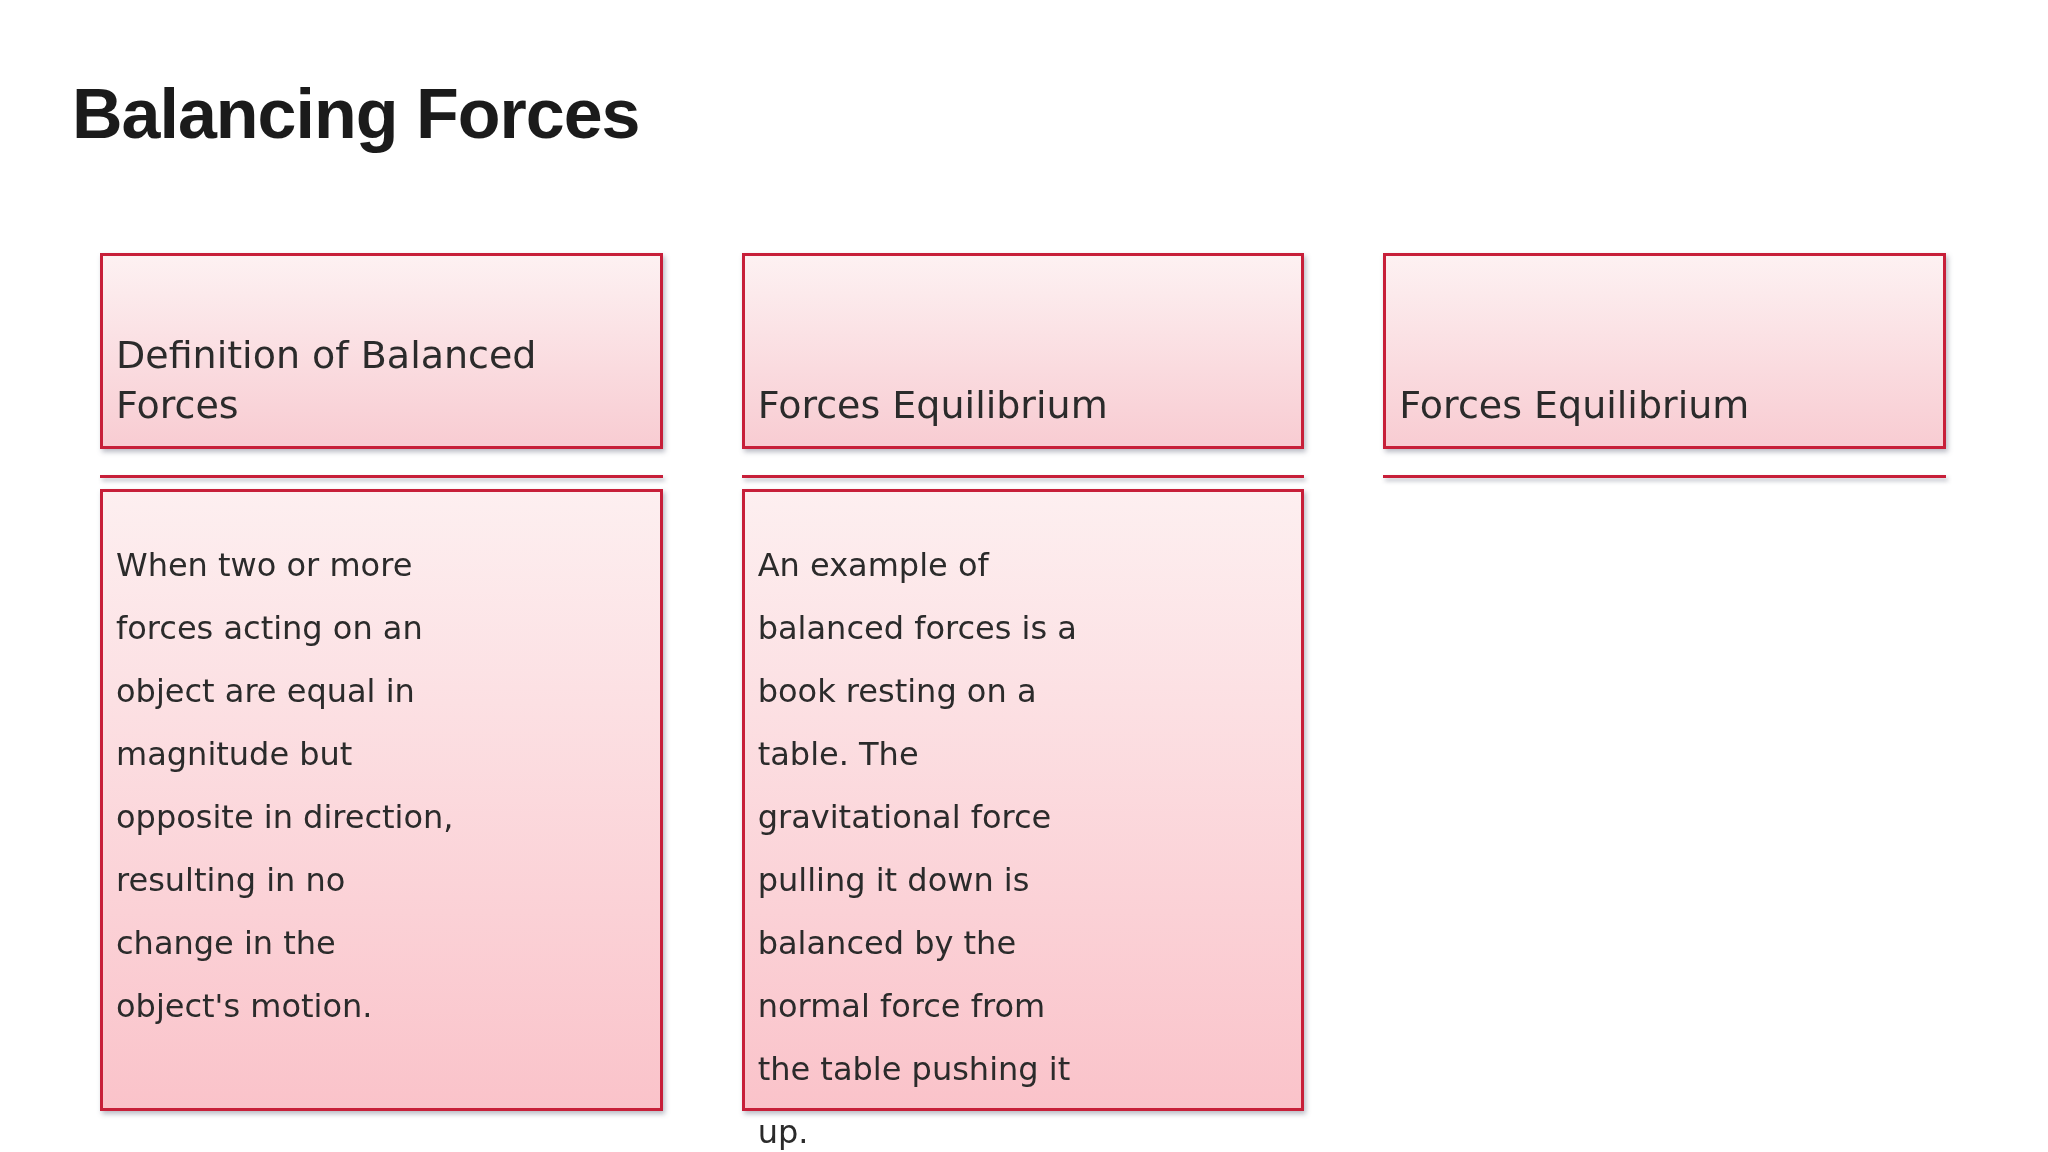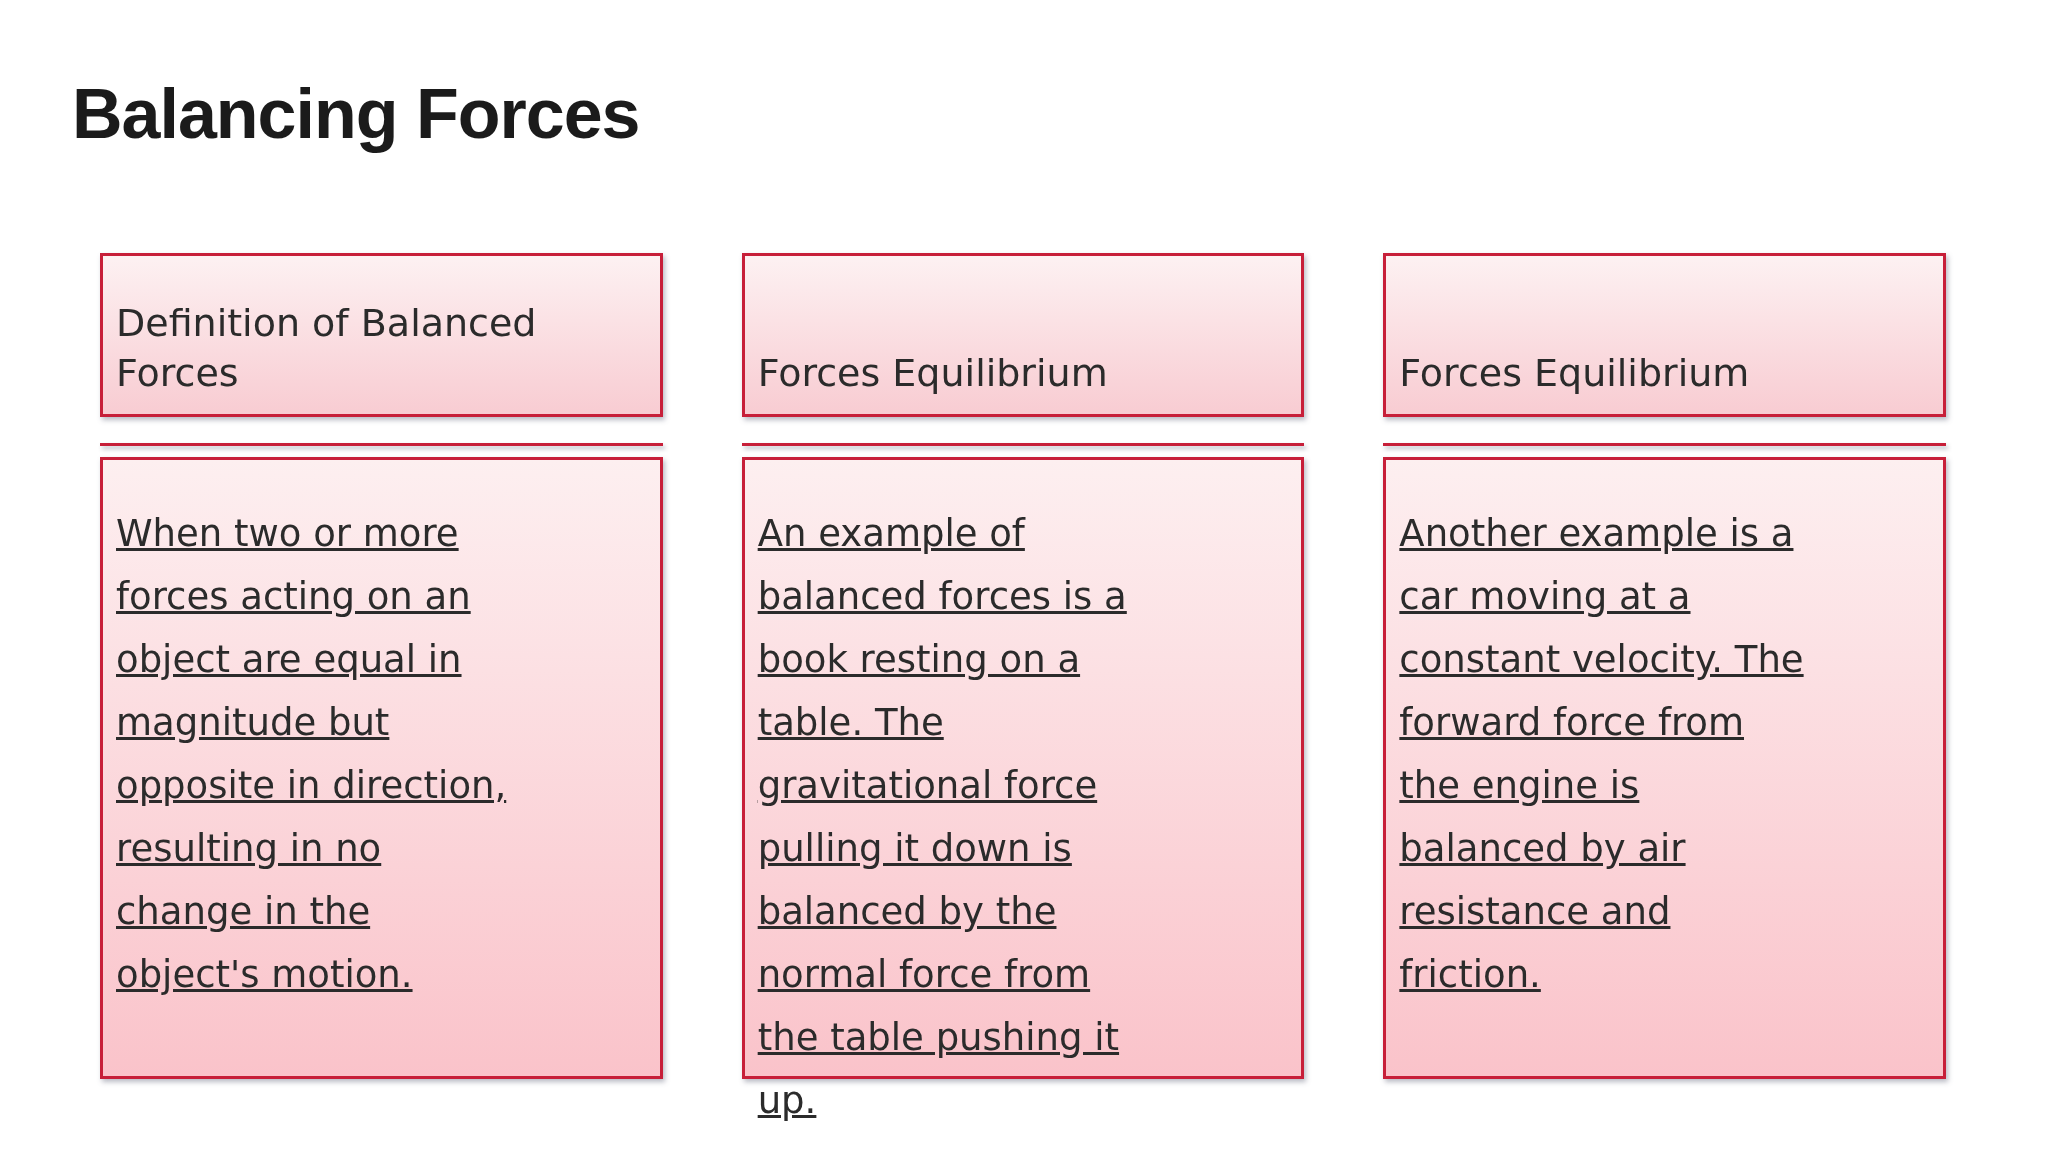--- a/index.html
+++ b/index.html
@@ -38,21 +38,21 @@
     width: 1846px;
     display: flex;
     gap: 79px;
   }
   .column {
     flex: 1 1 0;
     min-width: 0;
   }
   .header-card {
     box-sizing: border-box;
-    height: 164px;
+    height: 196px;
     border: 3px solid var(--accent-red, #c71f39);
     background: linear-gradient(180deg, var(--header-grad-top, #fdf1f2) 0%, var(--header-grad-bottom, #f8ccd2) 100%);
     box-shadow: 2px 3px 5px rgba(100, 105, 125, 0.45);
     display: flex;
     align-items: flex-end;
     padding: 0 14px 16px 13px;
   }
   .header-text {
     white-space: pre-line;
     font-size: 38px;
@@ -71,24 +71,23 @@
     height: 622px;
     border: 3px solid var(--accent-red, #c71f39);
     background: linear-gradient(180deg, var(--body-grad-top, #fdeff0) 0%, var(--body-grad-bottom, #fac3ca) 100%);
     box-shadow: 2px 3px 5px rgba(100, 105, 125, 0.45);
     padding: 42px 14px 0 13px;
     overflow: visible;
   }
   .body-text {
     display: block;
     white-space: pre-line;
-    font-size: 37px;
+    font-size: 32px;
     line-height: 63px;
     color: var(--text-color, #2b2b2b);
-    text-decoration: underline;
   }
 </style>
 </head>
 <body>
 
 <div class="canvas">
   <h1 class="title">Balancing Forces</h1>
 
   <div class="columns">
 
@@ -127,26 +126,16 @@
 the table pushing it
 up.</span>
       </div>
     </section>
 
     <section class="column">
       <div class="header-card">
         <span class="header-text">Forces Equilibrium</span>
       </div>
       <div class="divider"></div>
-      <div class="body-card">
-        <span class="body-text">Another example is a
-car moving at a
-constant velocity. The
-forward force from
-the engine is
-balanced by air
-resistance and
-friction.</span>
-      </div>
     </section>
 
   </div>
 </div>
 
 </body></html>

